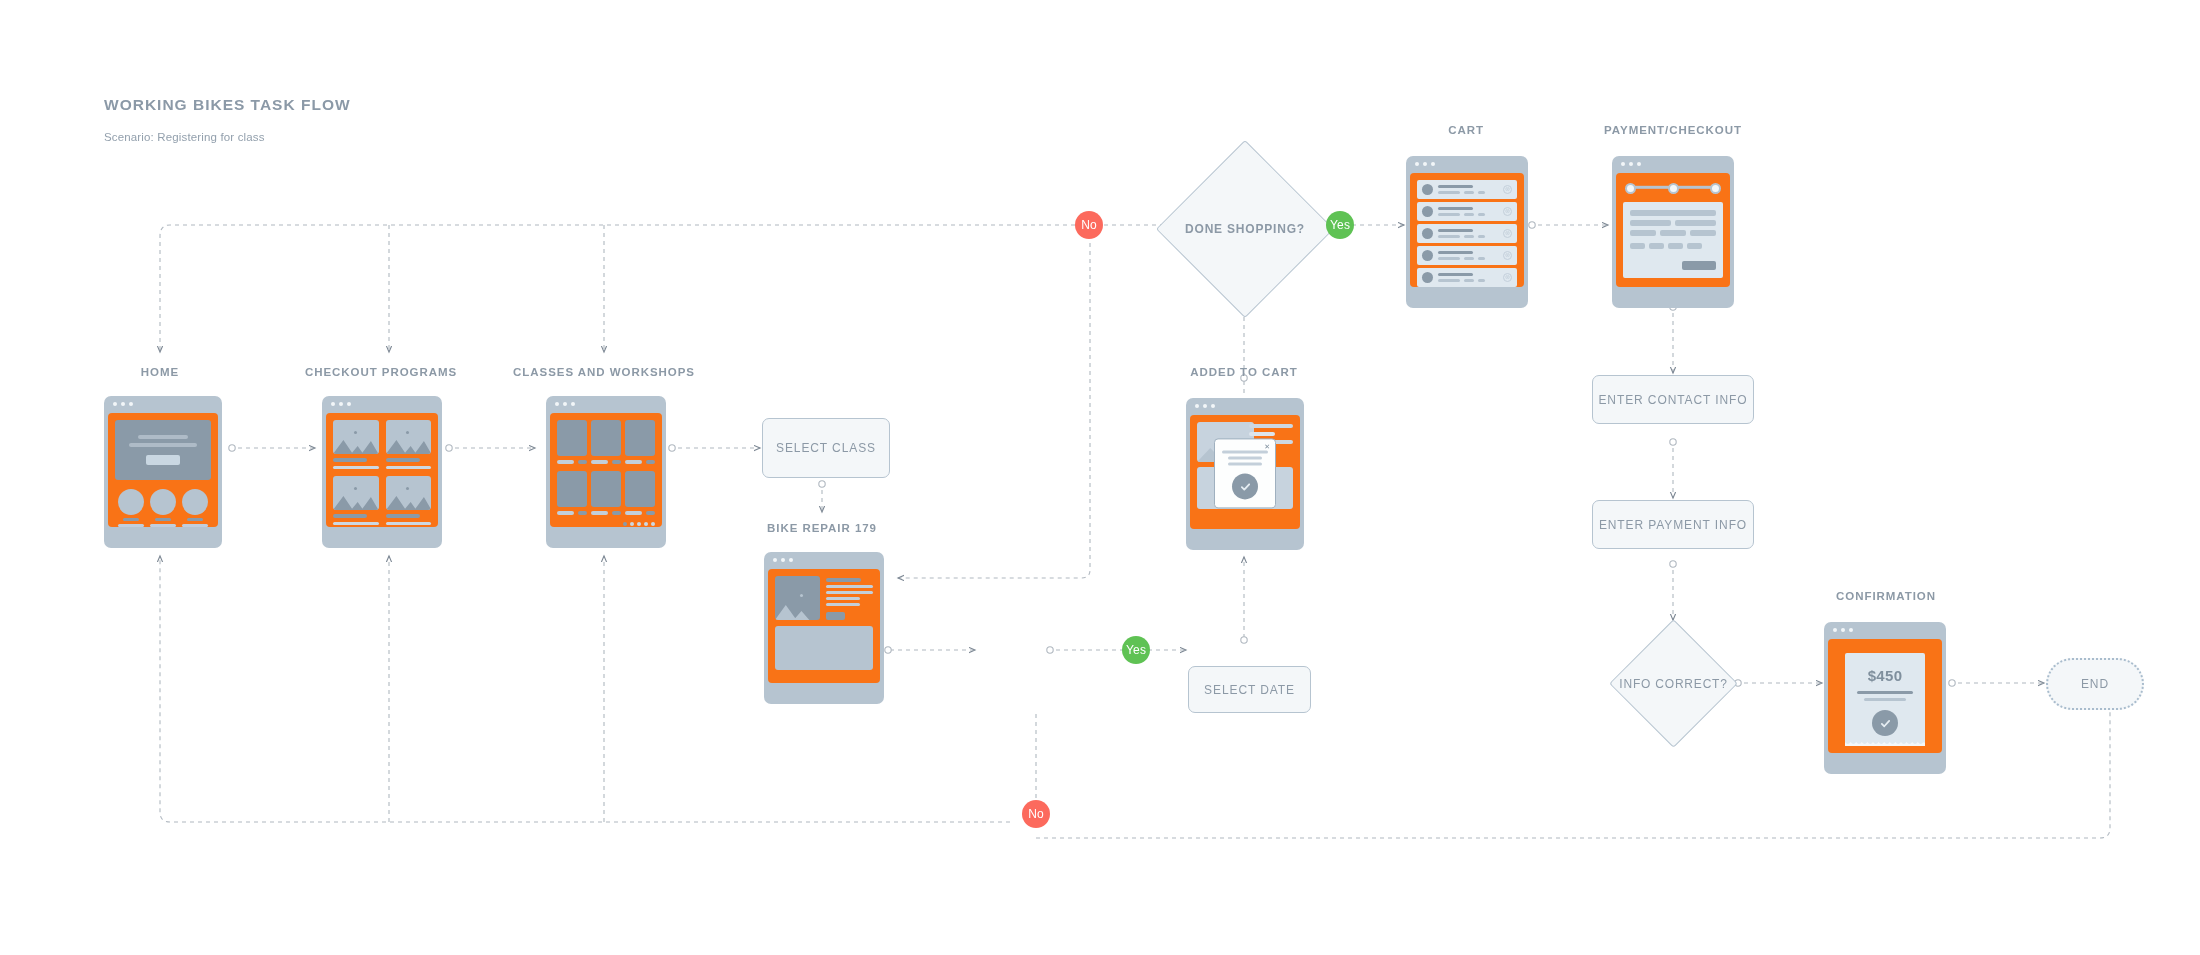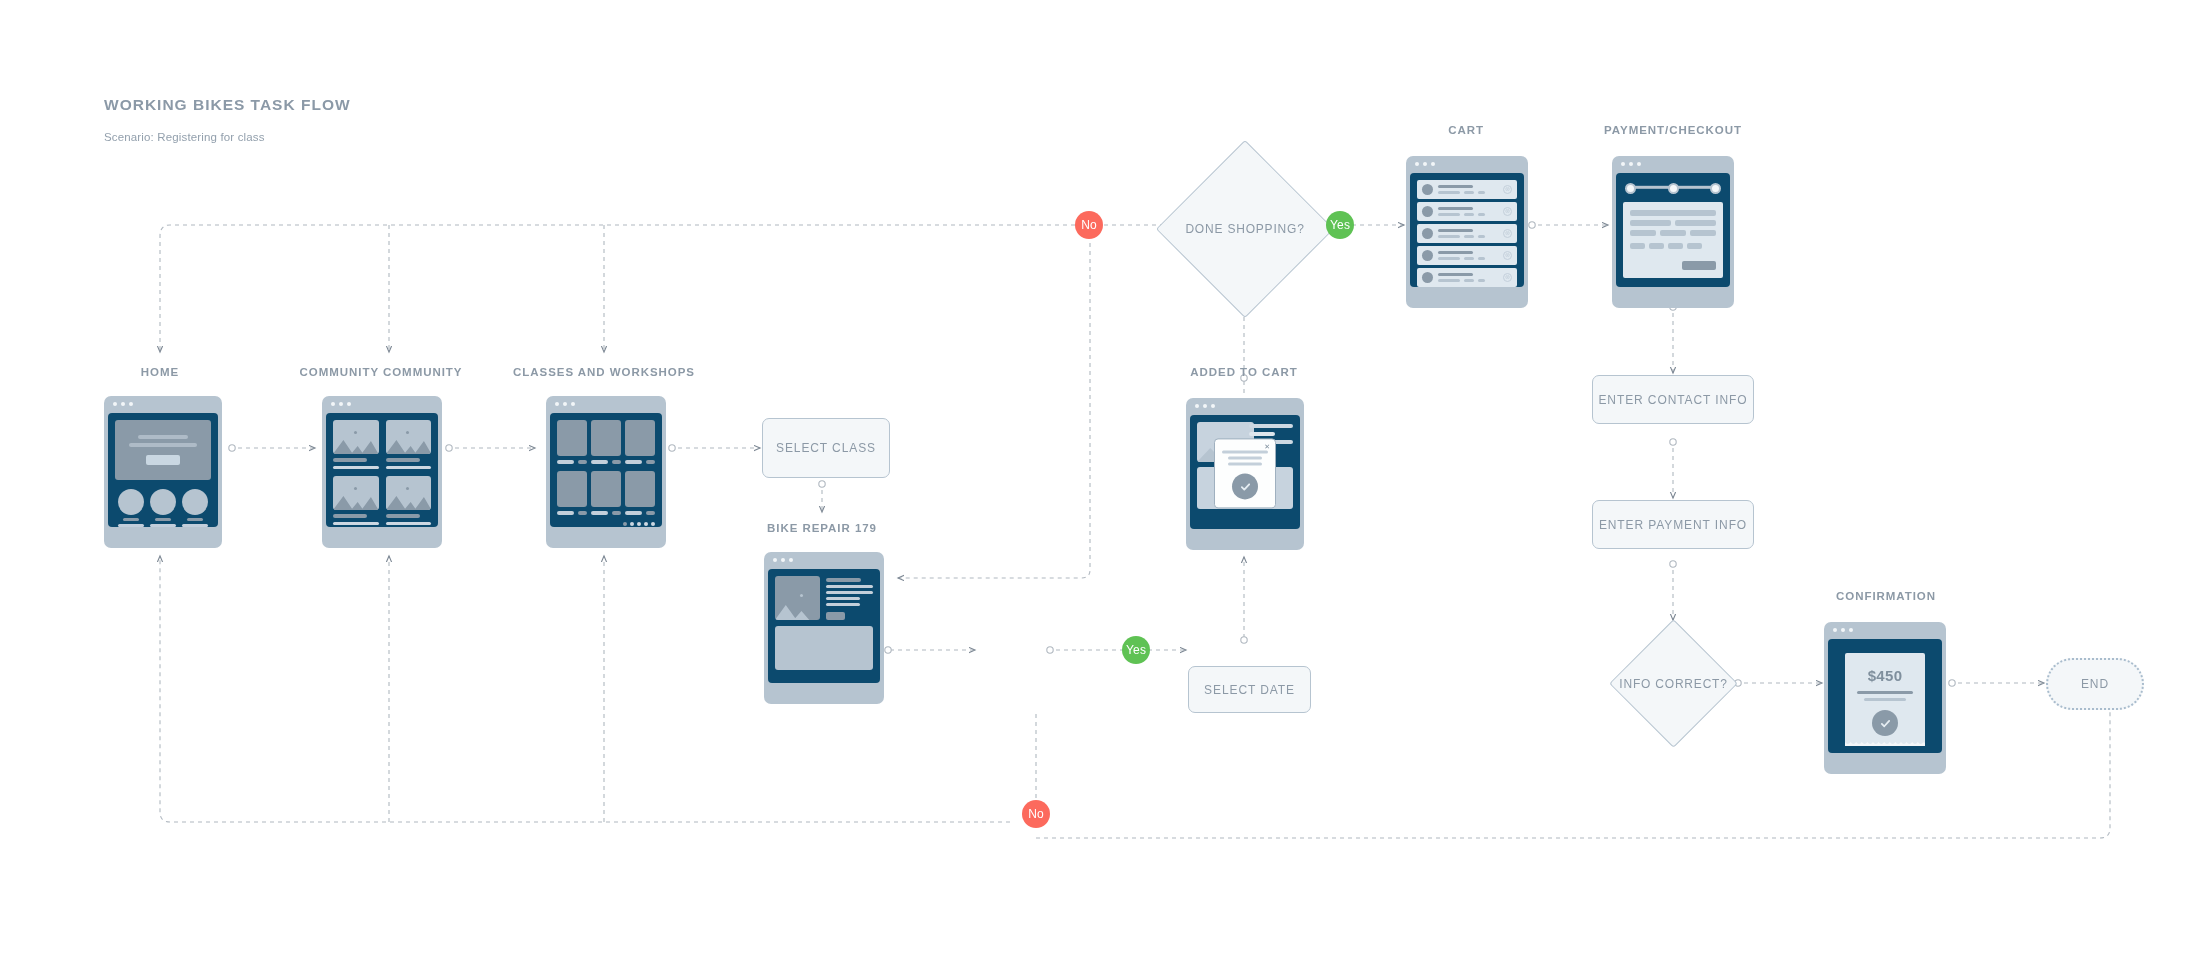--- a/index.html
+++ b/index.html
@@ -50,21 +50,21 @@
   }
   .screen .chrome-dots {
     position: absolute; top: 6px; left: 9px;
     display: flex; gap: 4px;
   }
   .screen .chrome-dots i {
     width: 4px; height: 4px; border-radius: 50%;
     background: #f2f6f8; display: block;
   }
   .screen .viewport {
-    background: #0c4a6e;
+    background: #f97316;
     border-radius: 4px;
     width: 100%; height: calc(100% - 17px);
     padding: 7px;
     position: relative;
     overflow: hidden;
   }
 
   
   .hero { background:#8a9aa8; border-radius:3px; height:60px; display:flex;
           flex-direction:column; align-items:center; justify-content:center; gap:4px;}
@@ -315,21 +315,21 @@
           </div>
         <div class="col">
             <div class="circ"></div>
             <div class="tl"></div>
             <div class="tl2"></div>
           </div>
       </div>
     </div>
   </div>
 
-  <div class="node-label" style="left:381px; top:366px;">COMMUNITY COMMUNITY</div>
+  <div class="node-label" style="left:381px; top:366px;">CHECKOUT PROGRAMS</div>
   <div class="screen" style="left:322px; top:396px; width:120px; height:152px;">
     <div class="chrome-dots">
         <i></i>
         <i></i>
         <i></i>
       </div>
     <div class="viewport">
       <div class="grid2">
         <div class="card">
           <div class="ph">
@@ -481,21 +481,21 @@
           <div class="ml2"></div>
         <div class="check-circ">
           <svg viewBox="0 0 16 16">
               <path d="M3.5 8.4 L6.5 11.4 L12.5 4.8" stroke="#e6edf2" stroke-width="2.2" fill="none" stroke-linecap="round" stroke-linejoin="round"></path>
             </svg>
         </div>
       </div>
     </div>
   </div>
 
-  <div class="diamond-wrap" style="left:1182px; top:166px; width:126px; height:126px;">
+  <div class="diamond-wrap" style="left:1182px; top:166px; width:126px; height:126px;font-weight:bold;">
     <div class="dshape"></div>
     <div class="dtext">DONE SHOPPING?</div>
   </div>
   <div class="badge yes" style="left:1326px; top:211px; width:28px; height:28px;">Yes</div>
   <div class="badge no" style="left:1075px; top:211px; width:28px; height:28px;">No</div>
 
   <div class="node-label" style="left:1466px; top:124px;">CART</div>
   <div class="screen" style="left:1406px; top:156px; width:122px; height:152px;">
     <div class="chrome-dots">
         <i></i>

